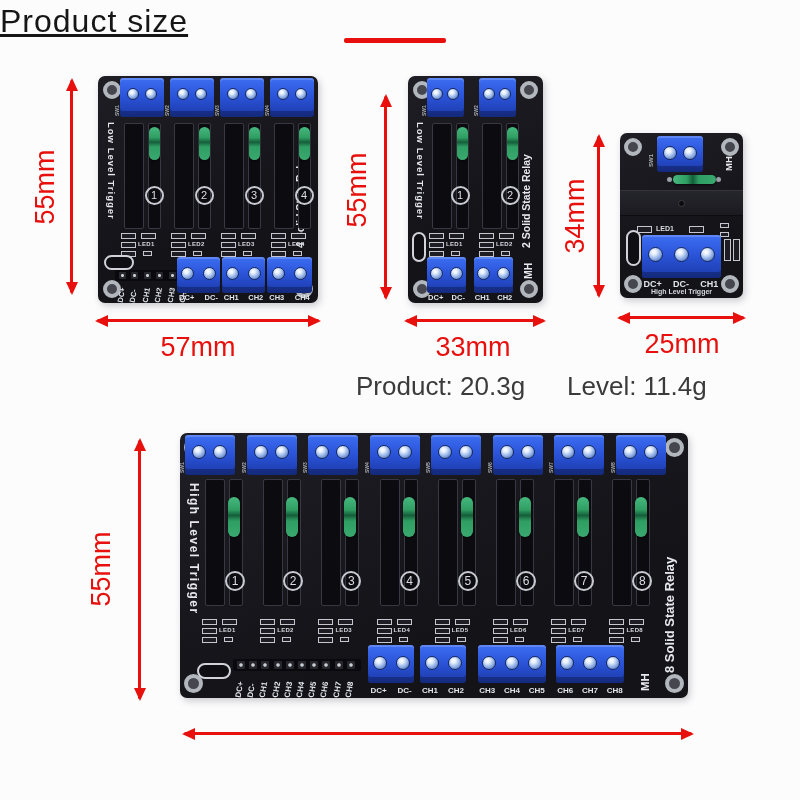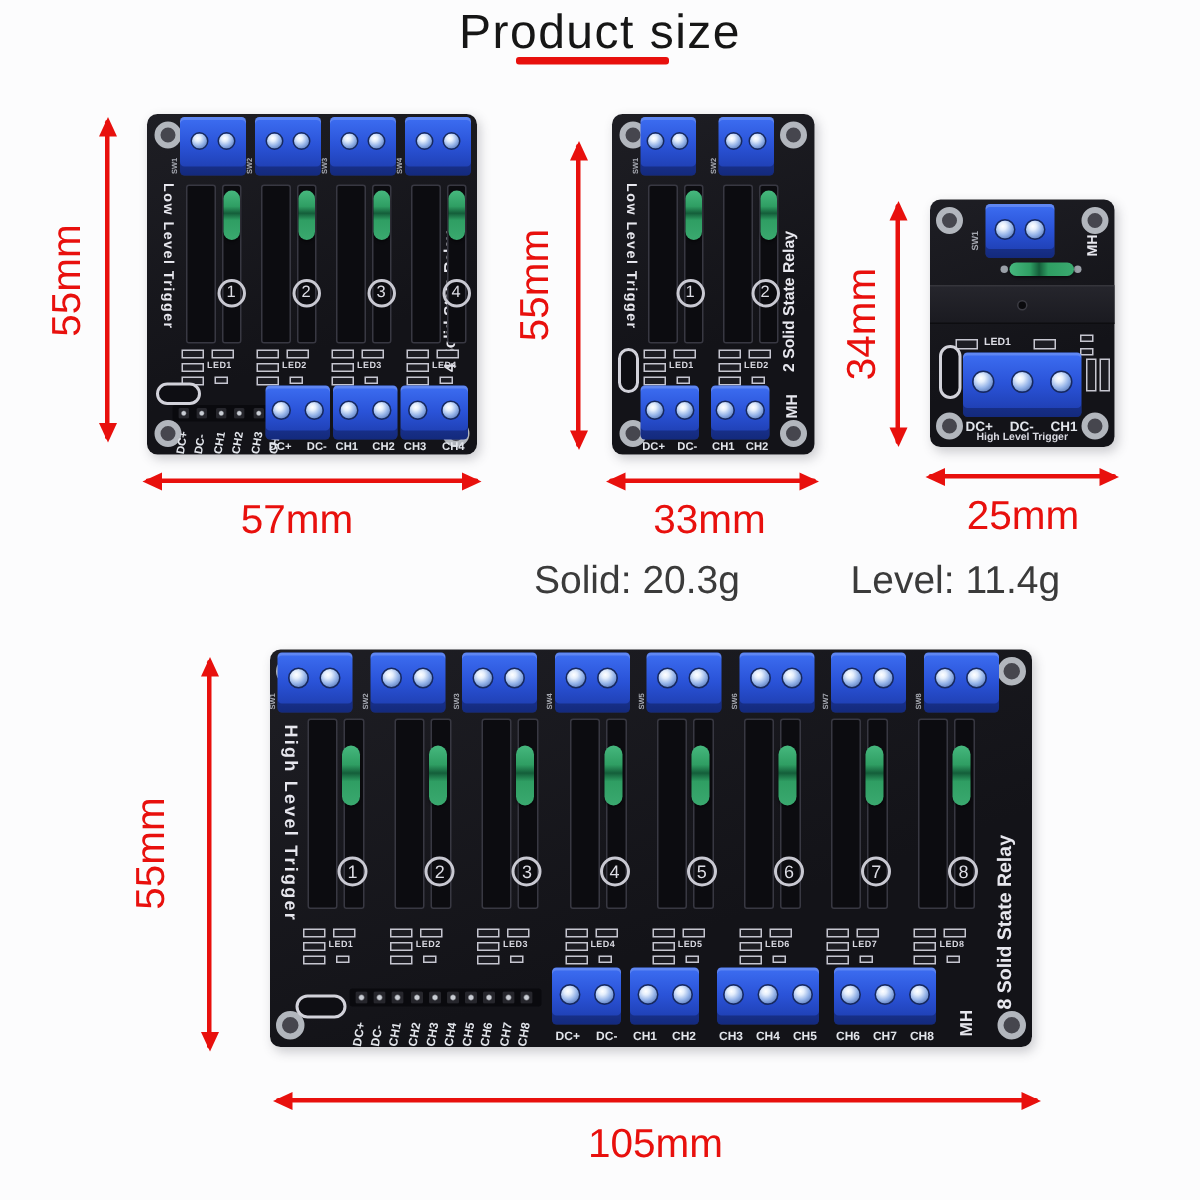--- a/index.html
+++ b/index.html
@@ -1,21 +1,21 @@
 <!DOCTYPE html>
 <html><head>
 <meta charset="utf-8">
 <style>
   html,body{margin:0;padding:0;}
   body{width:800px;height:800px;background:#fcfcfd;overflow:hidden;
        font-family:"Liberation Sans",sans-serif;position:relative;}
   .stage{position:absolute;inset:0;}
   
-  .title{position:absolute;left:0;right:0;top:3px;text-align:center;
-         font-size:32px;color:#161616;letter-spacing:1px;}
+  .title{position:absolute;left:0;right:0;top:3px;text-align:left;
+         font-size:32px;color:#161616;letter-spacing:1px;text-decoration:underline;}
   .title-underline{position:absolute;left:344px;top:38px;width:102px;height:5px;
          background:#e8100d;border-radius:2px;}
   
   .arr-h{position:absolute;height:3px;background:#e8100d;border-radius:2px;}
   .arr-h::before{content:"";position:absolute;left:-2px;top:-4.5px;
      border-top:6px solid transparent;border-bottom:6px solid transparent;
      border-right:13px solid #e8100d;}
   .arr-h::after{content:"";position:absolute;right:-2px;top:-4.5px;
      border-top:6px solid transparent;border-bottom:6px solid transparent;
      border-left:13px solid #e8100d;}
@@ -241,21 +241,21 @@
         <div class="screw" style="left: 3.25px; top: 10px; width: 13px; height: 13px;"></div>
         <div class="screw" style="left: 22.75px; top: 10px; width: 13px; height: 13px;"></div>
       </div>
       <div class="termrow" style="left: 63px; top: 217px; width: 45px; font-size: 7.5px;">
         <span>CH1</span>
         <span>CH2</span>
       </div>
     </div>
   <div class="arr-h" style="left:406px;top:319px;width:138px"></div>
   <div class="dimh" style="left:473px;top:347px">33mm</div>
-  <div class="weight" style="left:356px;top:371px">Solid: 20.3g</div>
+  <div class="weight" style="left:356px;top:371px">Product: 20.3g</div>
 
   <div class="arr-v" style="left:597px;top:136px;height:160px"></div>
   <div class="dimv" style="left:575px;top:216px">34mm</div>
   <div id="board-ch1" class="board" style="left:620px;top:133px;width:123px;height:165px">
     <div class="vt-up swtxt" style="left:28px;top:8px;height:26px;font-size:6px">SW1</div>
     <div class="vt-up" style="left:103px;top:10px;height:28px;font-size:9.5px">MH</div>
     <div class="led-big" style="left:36px;top:92px">LED1</div>
     <div class="trig-b" style="left:10px;top:155px;width:103px">High Level Trigger</div>
   <div class="hole" style="left: 4px; top: 5px; width: 18px; height: 18px;"></div>
       <div class="hole" style="left: 101px; top: 5px; width: 18px; height: 18px;"></div>
@@ -476,14 +476,13 @@
         <div class="screw" style="left: 27px; top: 11px; width: 14px; height: 14px;"></div>
         <div class="screw" style="left: 49.6667px; top: 11px; width: 14px; height: 14px;"></div>
       </div>
       <div class="termrow" style="left: 373px; top: 253px; width: 74px; font-size: 8px;">
         <span>CH6</span>
         <span>CH7</span>
         <span>CH8</span>
       </div>
     </div>
   <div class="arr-h" style="left:184px;top:732px;width:508px"></div>
-  <div class="dimh" style="left:437px;top:763px">105mm</div>
 </div>
 
 </body></html>

